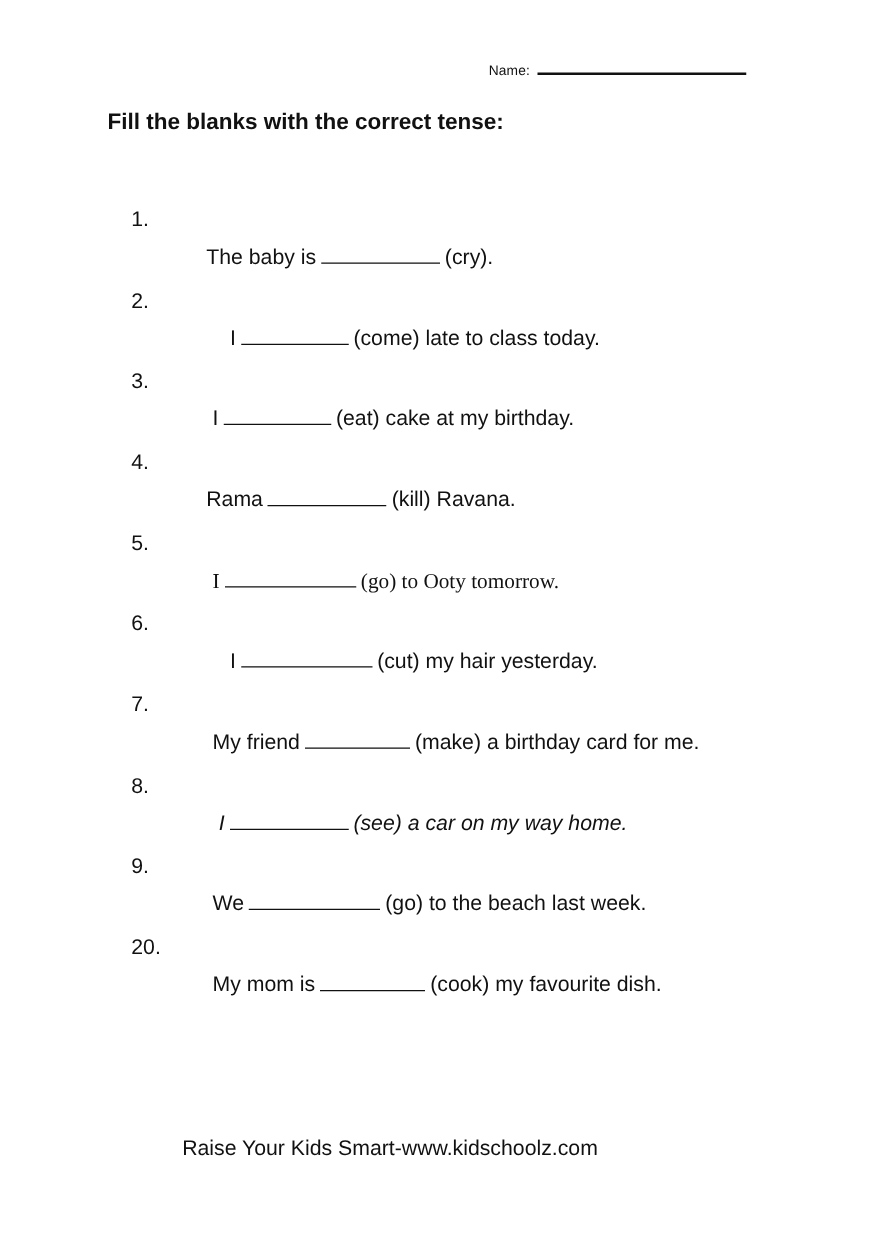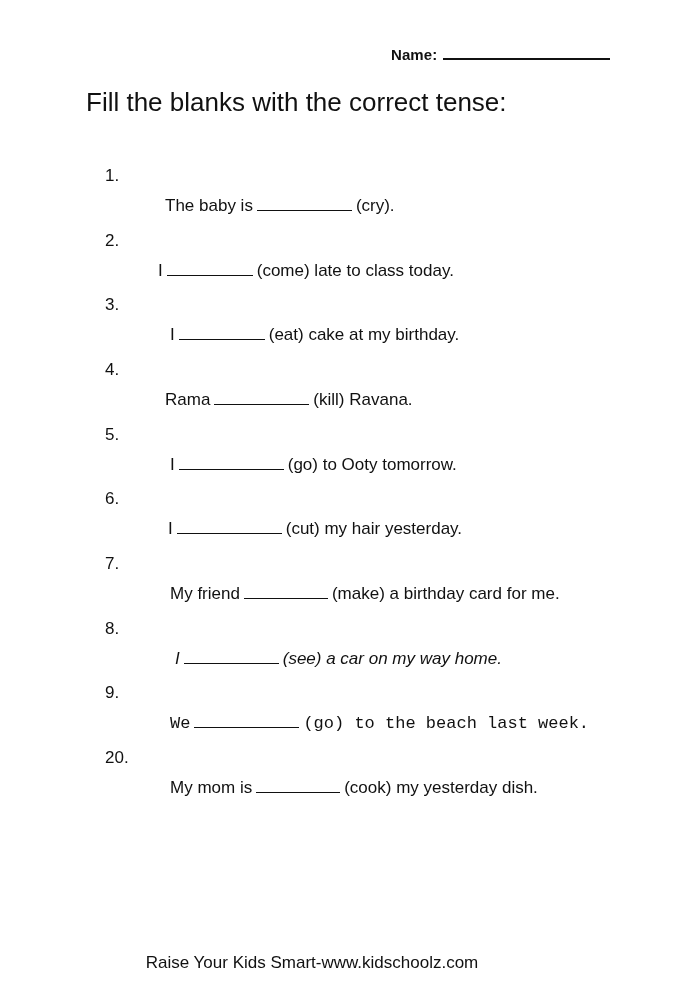--- a/index.html
+++ b/index.html
@@ -12,39 +12,39 @@
       height: 990px;
       position: relative;
       overflow: hidden;
       font-family: "Liberation Sans", "DejaVu Sans", sans-serif;
       color: #111111;
     }
     .name-line {
       position: absolute;
       left: 391px;
       top: 44px;
-      font-size: 15px;
-      font-weight: bold;
+      font-size: 11px;
+      font-weight: normal;
       white-space: nowrap;
       letter-spacing: 0.1px;
     }
     .name-blank {
       display: inline-block;
       width: 167px;
       border-bottom: 2px solid #111;
       height: 14px;
       margin-left: 6px;
       vertical-align: baseline;
     }
     .title {
       position: absolute;
       left: 86px;
       top: 87px;
-      font-size: 26px;
-      font-weight: normal;
+      font-size: 18px;
+      font-weight: bold;
       white-space: nowrap;
       margin: 0;
     }
     .q-list {
       position: absolute;
       left: 0;
       top: 0;
       width: 700px;
     }
     .q {
@@ -70,68 +70,67 @@
       margin: 0 4px;
     }
     .footer {
       position: absolute;
       left: 0;
       width: 624px;
       top: 909px;
       text-align: center;
       font-size: 17px;
       white-space: nowrap;
-      margin-top: 44px;
     }
   </style>
 </head>
 <body>
 
 <div class="name-line">
   <span>Name:</span><span class="name-blank"></span>
 </div>
 
 <h1 class="title">Fill the blanks with the correct tense:</h1>
 
 <div class="q-list" id="qlist">
     <div class="q" style="top: 166px;">
       <span class="q-num">1.</span>
       <span class="q-text" style="left: 165px;"><span>The baby is</span><span class="blank" style="width: 95px;"></span><span>(cry).</span></span>
     </div>
     <div class="q" style="top: 231px;">
       <span class="q-num">2.</span>
-      <span class="q-text" style="left: 158px; text-align: center;"><span>I</span><span class="blank" style="width: 86px;"></span><span>(come) late to class today.</span></span>
+      <span class="q-text" style="left: 184px; text-align: center;"><span>I</span><span class="blank" style="width: 86px;"></span><span>(come) late to class today.</span></span>
     </div>
     <div class="q" style="top: 295px;">
       <span class="q-num">3.</span>
       <span class="q-text" style="left: 170px;"><span>I</span><span class="blank" style="width: 86px;"></span><span>(eat) cake at my birthday.</span></span>
     </div>
     <div class="q" style="top: 360px;">
       <span class="q-num">4.</span>
       <span class="q-text" style="left: 165px;"><span>Rama</span><span class="blank" style="width: 95px;"></span><span>(kill) Ravana.</span></span>
     </div>
     <div class="q" style="top: 425px;">
       <span class="q-num">5.</span>
-      <span class="q-text" style="left: 170px;"><span>I</span><span class="blank" style="width: 105px;"></span><span>(go) to Ooty tomorrow.</span></span>
+      <span class="q-text" style="left: 170px; font-family: Liberation Serif, serif;"><span>I</span><span class="blank" style="width: 105px;"></span><span>(go) to Ooty tomorrow.</span></span>
     </div>
     <div class="q" style="top: 489px;">
       <span class="q-num">6.</span>
-      <span class="q-text" style="left: 168px; text-align: right;"><span>I</span><span class="blank" style="width: 105px;"></span><span>(cut) my hair yesterday.</span></span>
+      <span class="q-text" style="left: 184px; text-align: right;"><span>I</span><span class="blank" style="width: 105px;"></span><span>(cut) my hair yesterday.</span></span>
     </div>
     <div class="q" style="top: 554px;">
       <span class="q-num">7.</span>
       <span class="q-text" style="left: 170px;"><span>My friend</span><span class="blank" style="width: 84px;"></span><span>(make) a birthday card for me.</span></span>
     </div>
     <div class="q" style="top: 619px;">
       <span class="q-num">8.</span>
       <span class="q-text" style="left: 175px; font-style: italic;"><span>I</span><span class="blank" style="width: 95px;"></span><span>(see) a car on my way home.</span></span>
     </div>
     <div class="q" style="top: 683px;">
       <span class="q-num">9.</span>
-      <span class="q-text" style="left: 170px; font-family: Liberation Mono, monospace;"><span>We</span><span class="blank" style="width: 105px;"></span><span>(go) to the beach last week.</span></span>
+      <span class="q-text" style="left: 170px;"><span>We</span><span class="blank" style="width: 105px;"></span><span>(go) to the beach last week.</span></span>
     </div>
     <div class="q" style="top: 748px;">
       <span class="q-num">20.</span>
-      <span class="q-text" style="left: 170px;"><span>My mom is</span><span class="blank" style="width: 84px;"></span><span>(cook) my yesterday dish.</span></span>
+      <span class="q-text" style="left: 170px;"><span>My mom is</span><span class="blank" style="width: 84px;"></span><span>(cook) my favourite dish.</span></span>
     </div>
   </div>
 
 <div class="footer">Raise Your Kids Smart-www.kidschoolz.com</div>
 
 </body></html>

